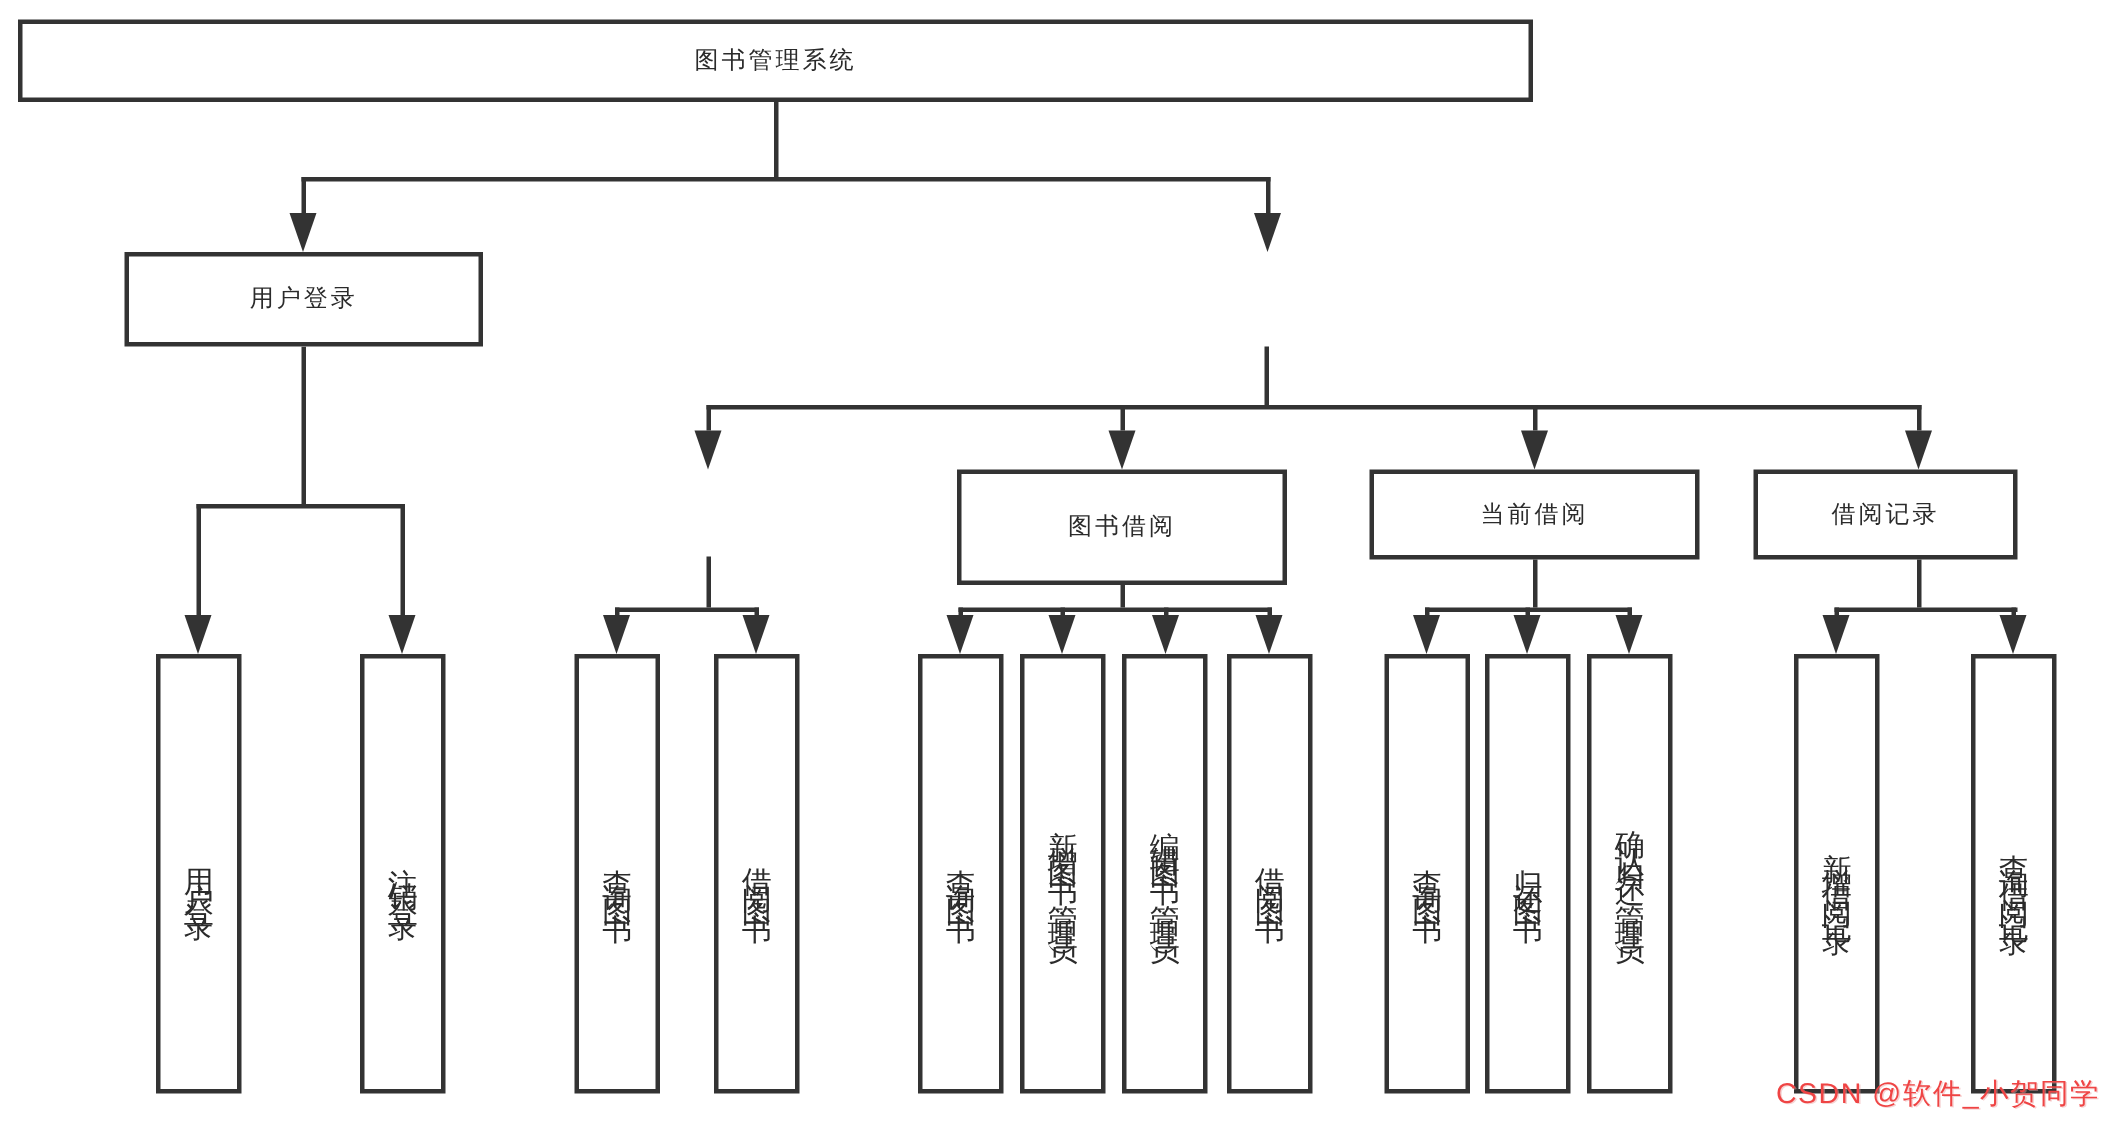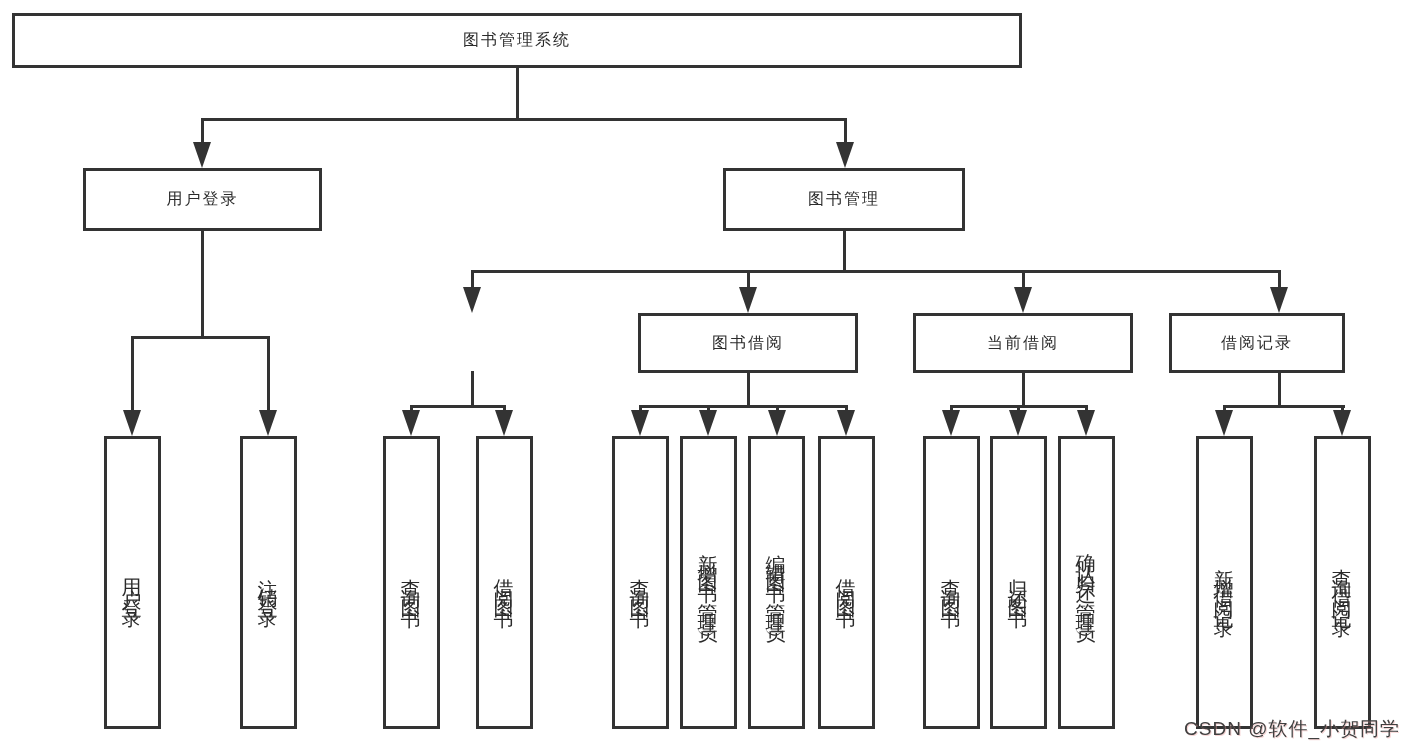--- a/index.html
+++ b/index.html
@@ -19,21 +19,21 @@
   }
   .hl{position:absolute;height:3px;background:#333333;}
   .vl{position:absolute;width:3px;background:#333333;}
   .arr{
     position:absolute;width:0;height:0;
     border-left:9px solid transparent;border-right:9px solid transparent;
     border-top:26px solid #333333;
   }
   .watermark{
     position:absolute;right:5px;bottom:5px;
-    font-size:19px;letter-spacing:1px;color:#404040;
+    font-size:19px;letter-spacing:1px;color:#ef4444;
     text-shadow:1px 1px 0 rgba(235,160,160,0.45);
   }
 </style>
 </head>
 <body>
 
 <div class="canvas">
 
   <div class="vl" style="left:515.5px;top:68px;height:50px"></div>
   <div class="hl" style="left:200.5px;top:118px;width:646px"></div>
@@ -90,23 +90,22 @@
   <div class="vl" style="left:1277.5px;top:371px;height:34px"></div>
   <div class="hl" style="left:1222.5px;top:405px;width:122px"></div>
   <div class="vl" style="left:1222.5px;top:405px;height:8px"></div>
   <div class="arr" style="left:1215px;top:410px"></div>
   <div class="vl" style="left:1340.5px;top:405px;height:8px"></div>
   <div class="arr" style="left:1333px;top:410px"></div>
 
   <div class="box" style="left:12px;top:13px;width:1010px;height:55px">图书管理系统</div>
 
   <div class="box" style="left:83px;top:168px;width:239px;height:63px">用户登录</div>
-  <div class="box" style="left:723px;top:168px;width:242px;height:63px">图书管理</div>
 
-  <div class="box" style="left:638px;top:313px;width:220px;height:60px">图书借阅</div>
+  <div class="box" style="left:638px;top:313px;width:220px;height:77px">图书借阅</div>
   <div class="box" style="left:913px;top:313px;width:220px;height:60px">当前借阅</div>
   <div class="box" style="left:1169px;top:313px;width:176px;height:60px">借阅记录</div>
 
   <div class="box vbox" style="left:104px">用户登录</div>
   <div class="box vbox" style="left:240px">注销登录</div>
 
   <div class="box vbox" style="left:383px">查询图书</div>
   <div class="box vbox" style="left:476px">借阅图书</div>
 
   <div class="box vbox" style="left:612px">查询图书</div>

